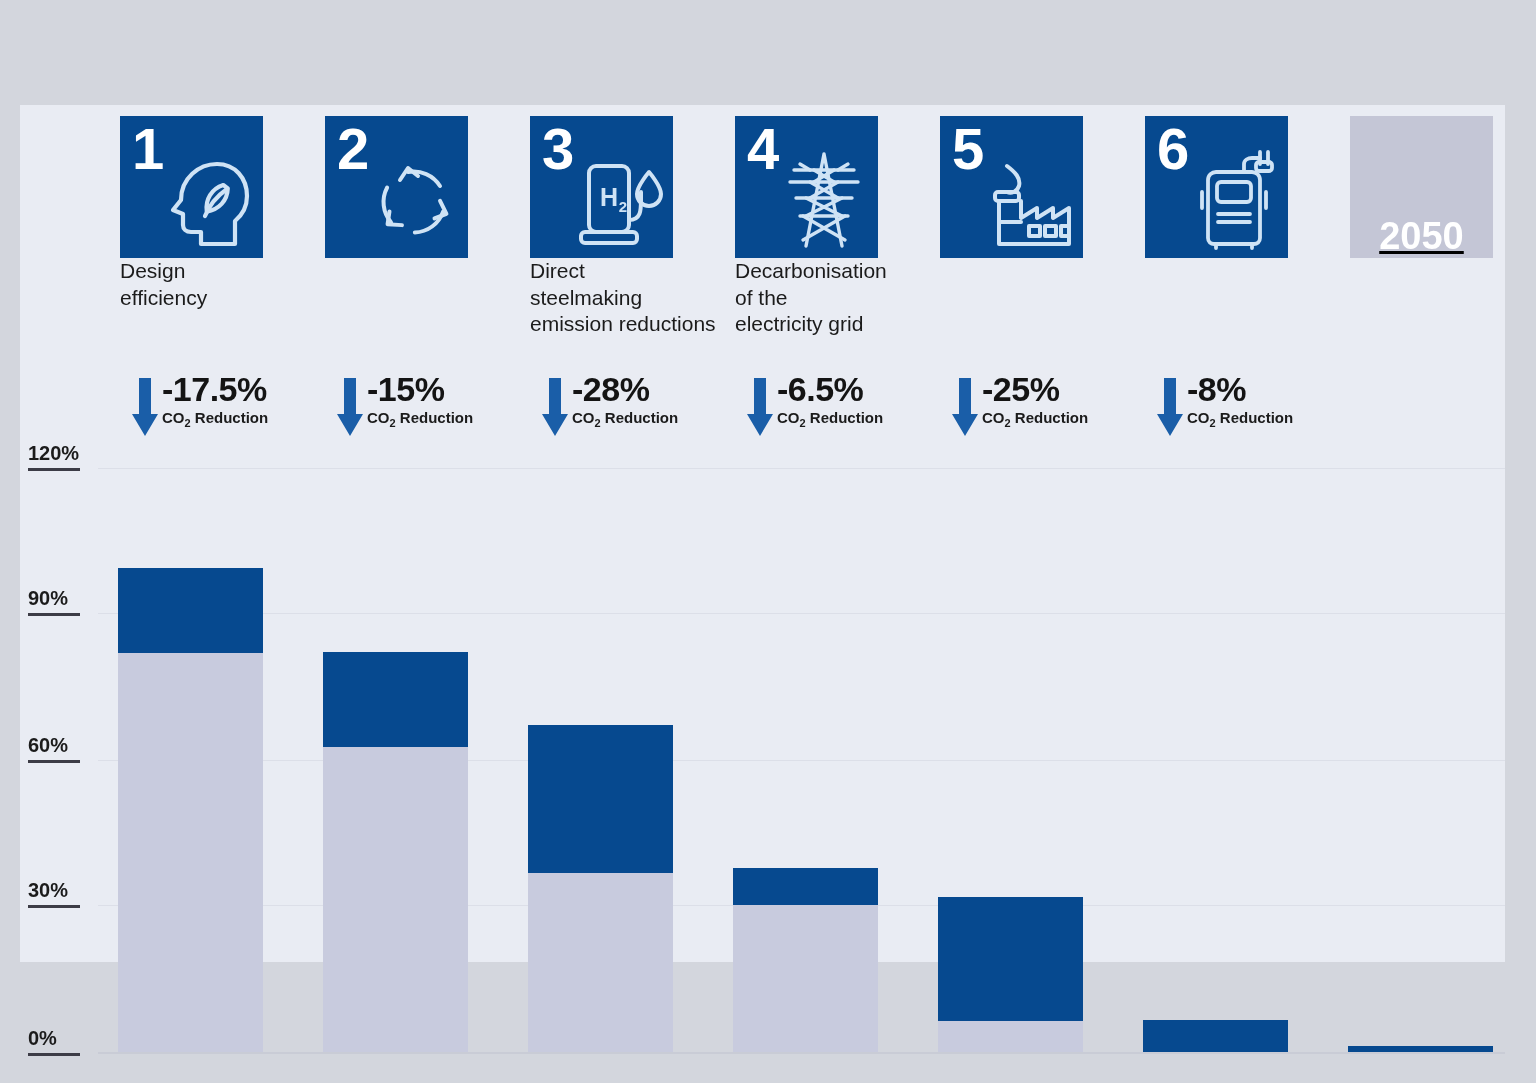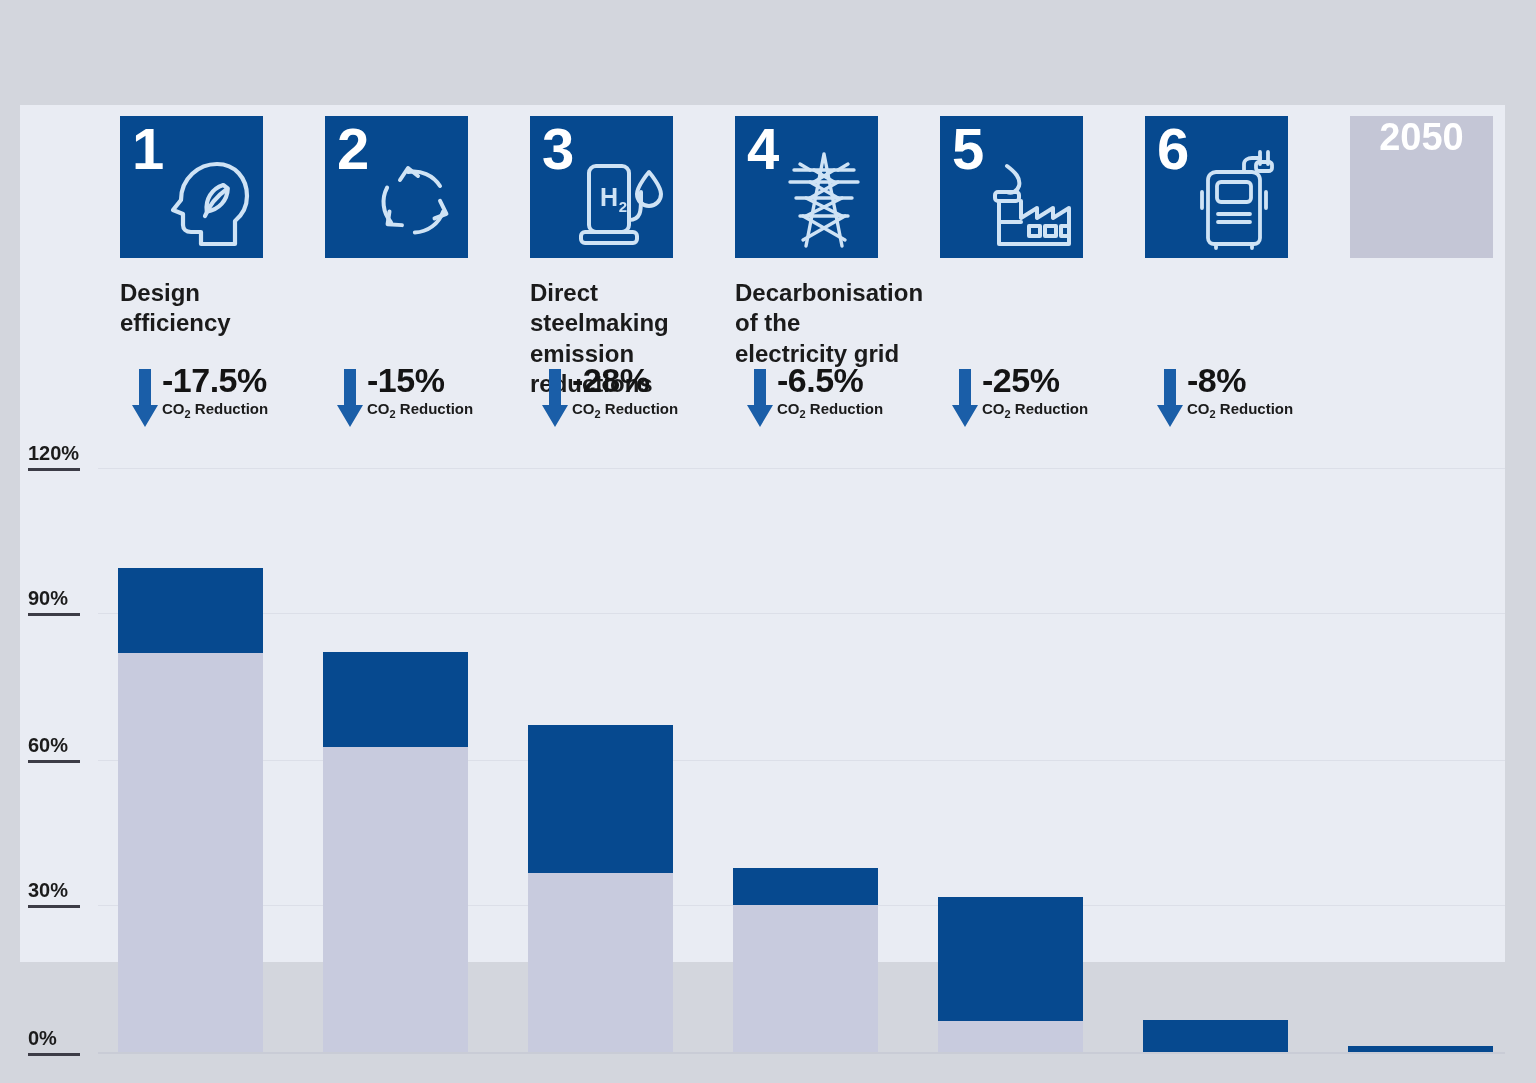--- a/index.html
+++ b/index.html
@@ -33,33 +33,32 @@
     font-size:58px;font-weight:bold;
     line-height:1;
     letter-spacing:-1px;
   }
   .tile .glyph{
     position:absolute;right:6px;bottom:6px;
     width:96px;height:104px;
   }
   .tile .glyph svg{display:block;width:100%;height:100%;}
   .col-label{
-    margin-top:20px;
     color:#1b1b1b;
-    font-size:24px;font-weight:bold;
+    font-size:21px;font-weight:normal;
     line-height:1.27;
     width:200px;
     white-space:pre-line;
   }
 
   
   .tile-2050{
     width:143px;height:142px;
     background:#c4c6d6;
-    display:flex;align-items:flex-start;justify-content:center;
+    display:flex;align-items:flex-end;justify-content:center;text-decoration:underline;
   }
   .tile-2050 span{
     color:#ffffff;font-size:38px;font-weight:bold;letter-spacing:0px;
   }
 
   
   .plot{position:absolute;left:0;top:245px;width:1485px;height:612px;}
 
   .gridline{
     position:absolute;left:78px;width:1407px;height:1px;
@@ -72,21 +71,21 @@
   }
   .axis-tick .rule{
     margin-top:5px;width:52px;height:3px;background:#3c3c46;
   }
 
   .baseline{
     position:absolute;left:78px;width:1407px;height:2px;background:#c9ccd6;
   }
 
   
-  .callout{position:absolute;top:17px;width:205px;height:68px;text-align:center;}
+  .callout{position:absolute;top:26px;width:205px;height:68px;text-align:center;}
   .callout .arrow{
     position:absolute;left:12px;top:2px;width:26px;height:58px;
   }
   .callout .arrow svg{display:block;width:100%;height:100%;}
   .callout .pct{
     position:absolute;left:42px;top:-4px;
     color:#141414;font-size:34px;font-weight:bold;line-height:1;
     letter-spacing:-0.5px;white-space:nowrap;
   }
   .callout .sub{

